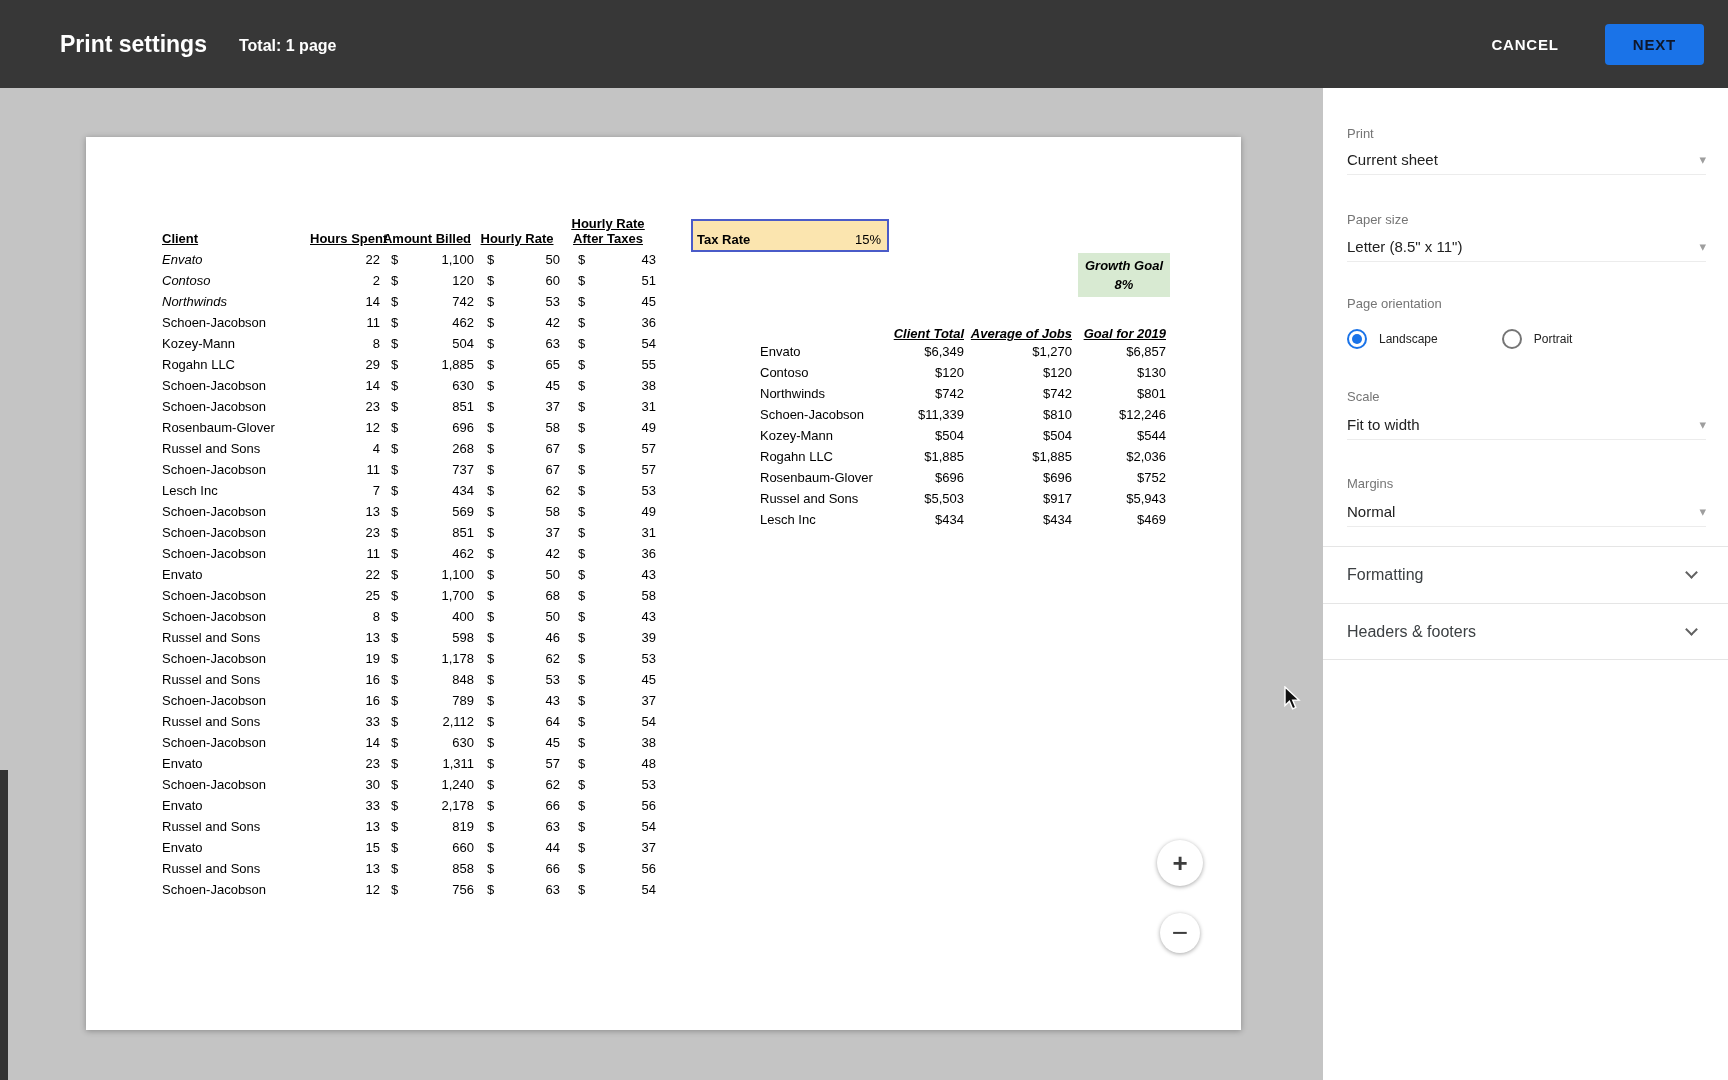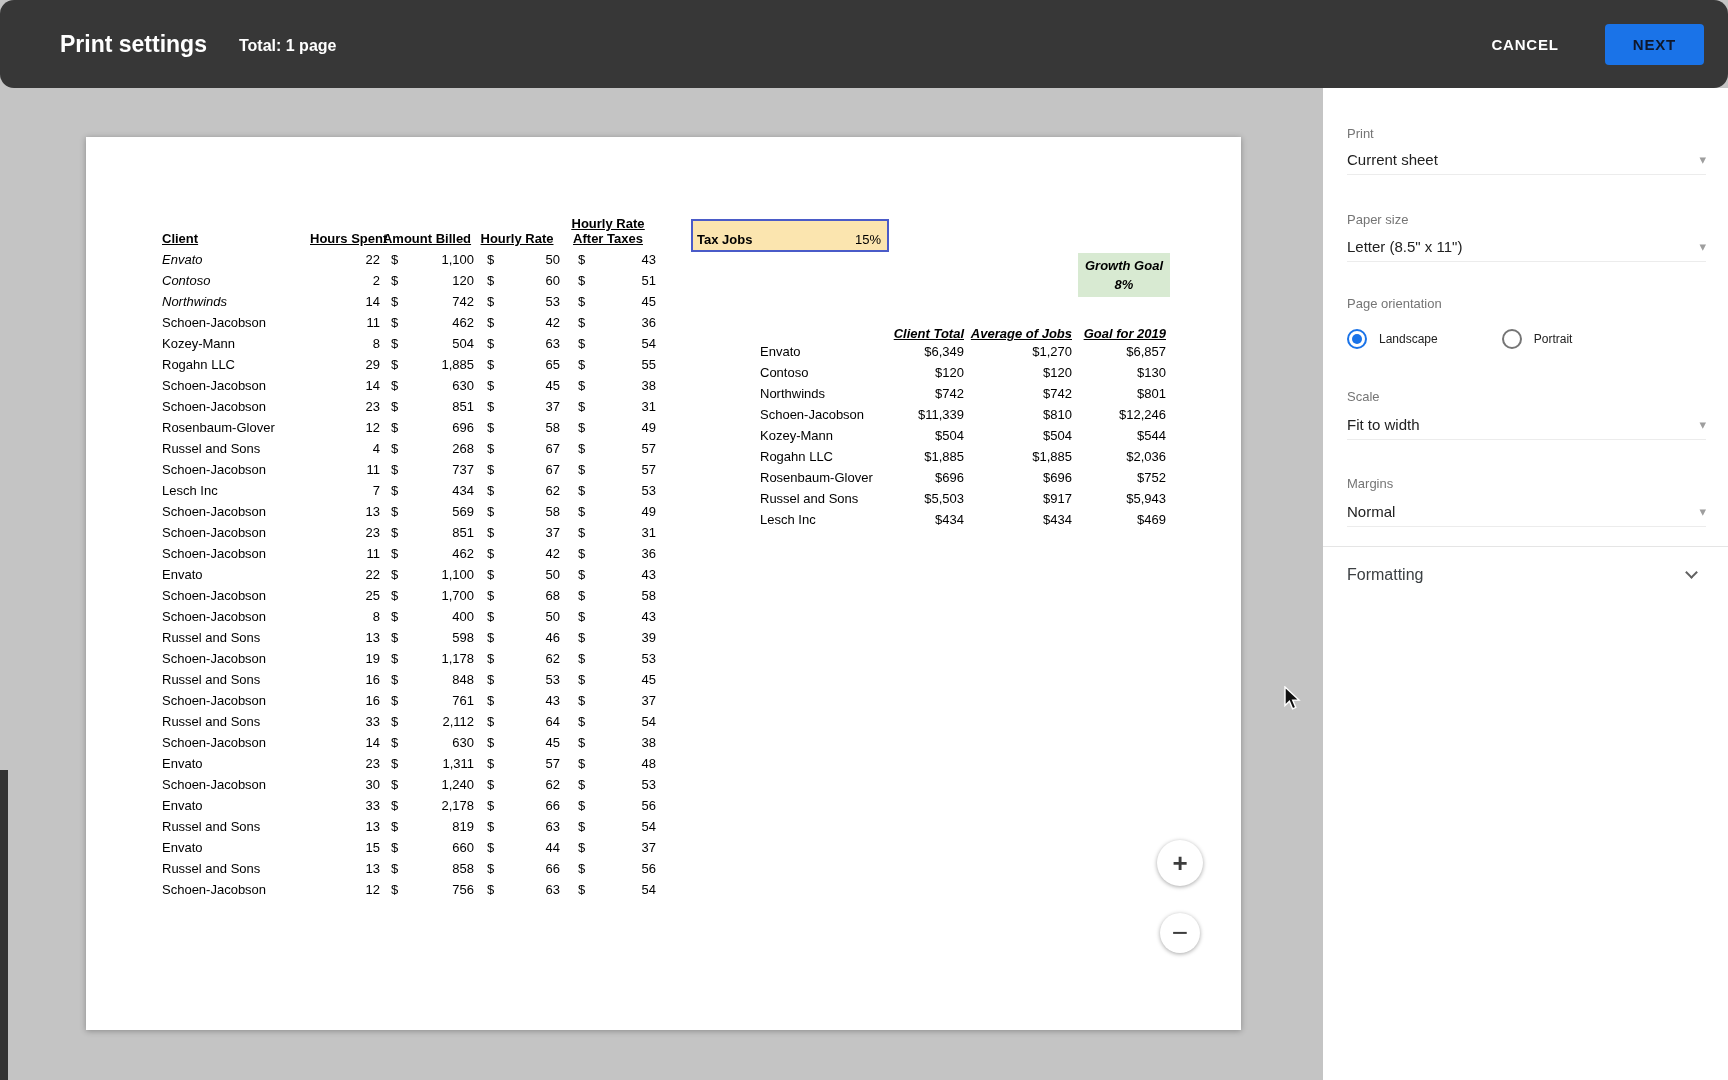--- a/index.html
+++ b/index.html
@@ -6,21 +6,21 @@
     --accent:#1a73e8;
     --tax-bg:#fbe5af;
     --tax-border:#4a5bc8;
     --goal-bg:#d8ead2;
   }
   *{margin:0;padding:0;box-sizing:border-box;}
   html,body{width:1728px;height:1080px;overflow:hidden;}
   body{font-family:"Liberation Sans", sans-serif;background:#c4c4c4;position:relative;}
 
   
-  .topbar{position:absolute;left:0;top:0;width:1728px;height:88px;background:#373737;display:flex;align-items:center;z-index:6;border-radius:14px;}
+  .topbar{position:absolute;left:0;top:0;width:1728px;height:88px;background:#373737;display:flex;align-items:center;z-index:6;}
   .tb-title{color:#fff;font-size:23px;font-weight:bold;margin-left:60px;}
   .tb-total{color:#fff;font-size:16px;font-weight:bold;margin-left:32px;margin-top:3px;}
   .tb-spacer{flex:1;}
   .tb-cancel{color:#fff;font-size:15px;font-weight:bold;letter-spacing:.8px;margin-right:46px;cursor:pointer;background:none;border:none;font-family:inherit;}
   .tb-next{background:var(--accent);color:#0f172a;font-size:15px;font-weight:bold;letter-spacing:.8px;border:none;border-radius:4px;padding:12px 28px;margin-right:24px;cursor:pointer;font-family:inherit;}
 
   
   .workspace{position:absolute;left:0;top:88px;width:1323px;height:992px;background:#c4c4c4;}
   .win-edge{position:absolute;left:0;top:682px;width:8px;height:310px;background:#333;}
   .page{position:absolute;left:86px;top:49px;width:1155px;height:893px;background:#fff;box-shadow:0 1px 6px rgba(0,0,0,.3);}
@@ -330,21 +330,21 @@
             <td class="n">848</td>
             <td class="d2">$</td>
             <td class="n">53</td>
             <td class="d3">$</td>
             <td class="n">45</td>
           </tr>
           <tr>
             <td class="c ">Schoen-Jacobson</td>
             <td class="n">16</td>
             <td class="d1">$</td>
-            <td class="n">761</td>
+            <td class="n">789</td>
             <td class="d2">$</td>
             <td class="n">43</td>
             <td class="d3">$</td>
             <td class="n">37</td>
           </tr>
           <tr>
             <td class="c ">Russel and Sons</td>
             <td class="n">33</td>
             <td class="d1">$</td>
             <td class="n">2,112</td>
@@ -430,21 +430,21 @@
             <td class="n">756</td>
             <td class="d2">$</td>
             <td class="n">63</td>
             <td class="d3">$</td>
             <td class="n">54</td>
           </tr>
         </tbody>
     </table>
 
     <div class="taxrate">
-      <span class="lbl">Tax Jobs</span>
+      <span class="lbl">Tax Rate</span>
       <span class="val">15%</span>
     </div>
 
     <div class="goal">
       <div>Growth Goal</div>
       <div>8%</div>
     </div>
 
     <table class="summary-table">
       <colgroup>
@@ -559,17 +559,21 @@
   <div class="s-label" style="top:388px">Margins</div>
   <div class="s-row" style="top:409px">
     <span class="s-value">Normal</span>
     <span class="caret">▾</span>
   </div>
 
   <div class="section" style="top:458px">
     <span class="sec-lbl">Formatting</span>
     <span class="chev"></span>
   </div>
+  <div class="section last" style="top:515px">
+    <span class="sec-lbl">Headers &amp; footers</span>
+    <span class="chev"></span>
+  </div>
 </div>
 
 <svg class="cursor" viewBox="0 0 22 25">
   <path d="M3 1 L3 19.5 L7.4 15.3 L10.6 22.8 L13.8 21.4 L10.7 14.1 L17 14.1 Z" fill="#111" stroke="#fff" stroke-width="1.4"></path>
 </svg>
 
 </body></html>

